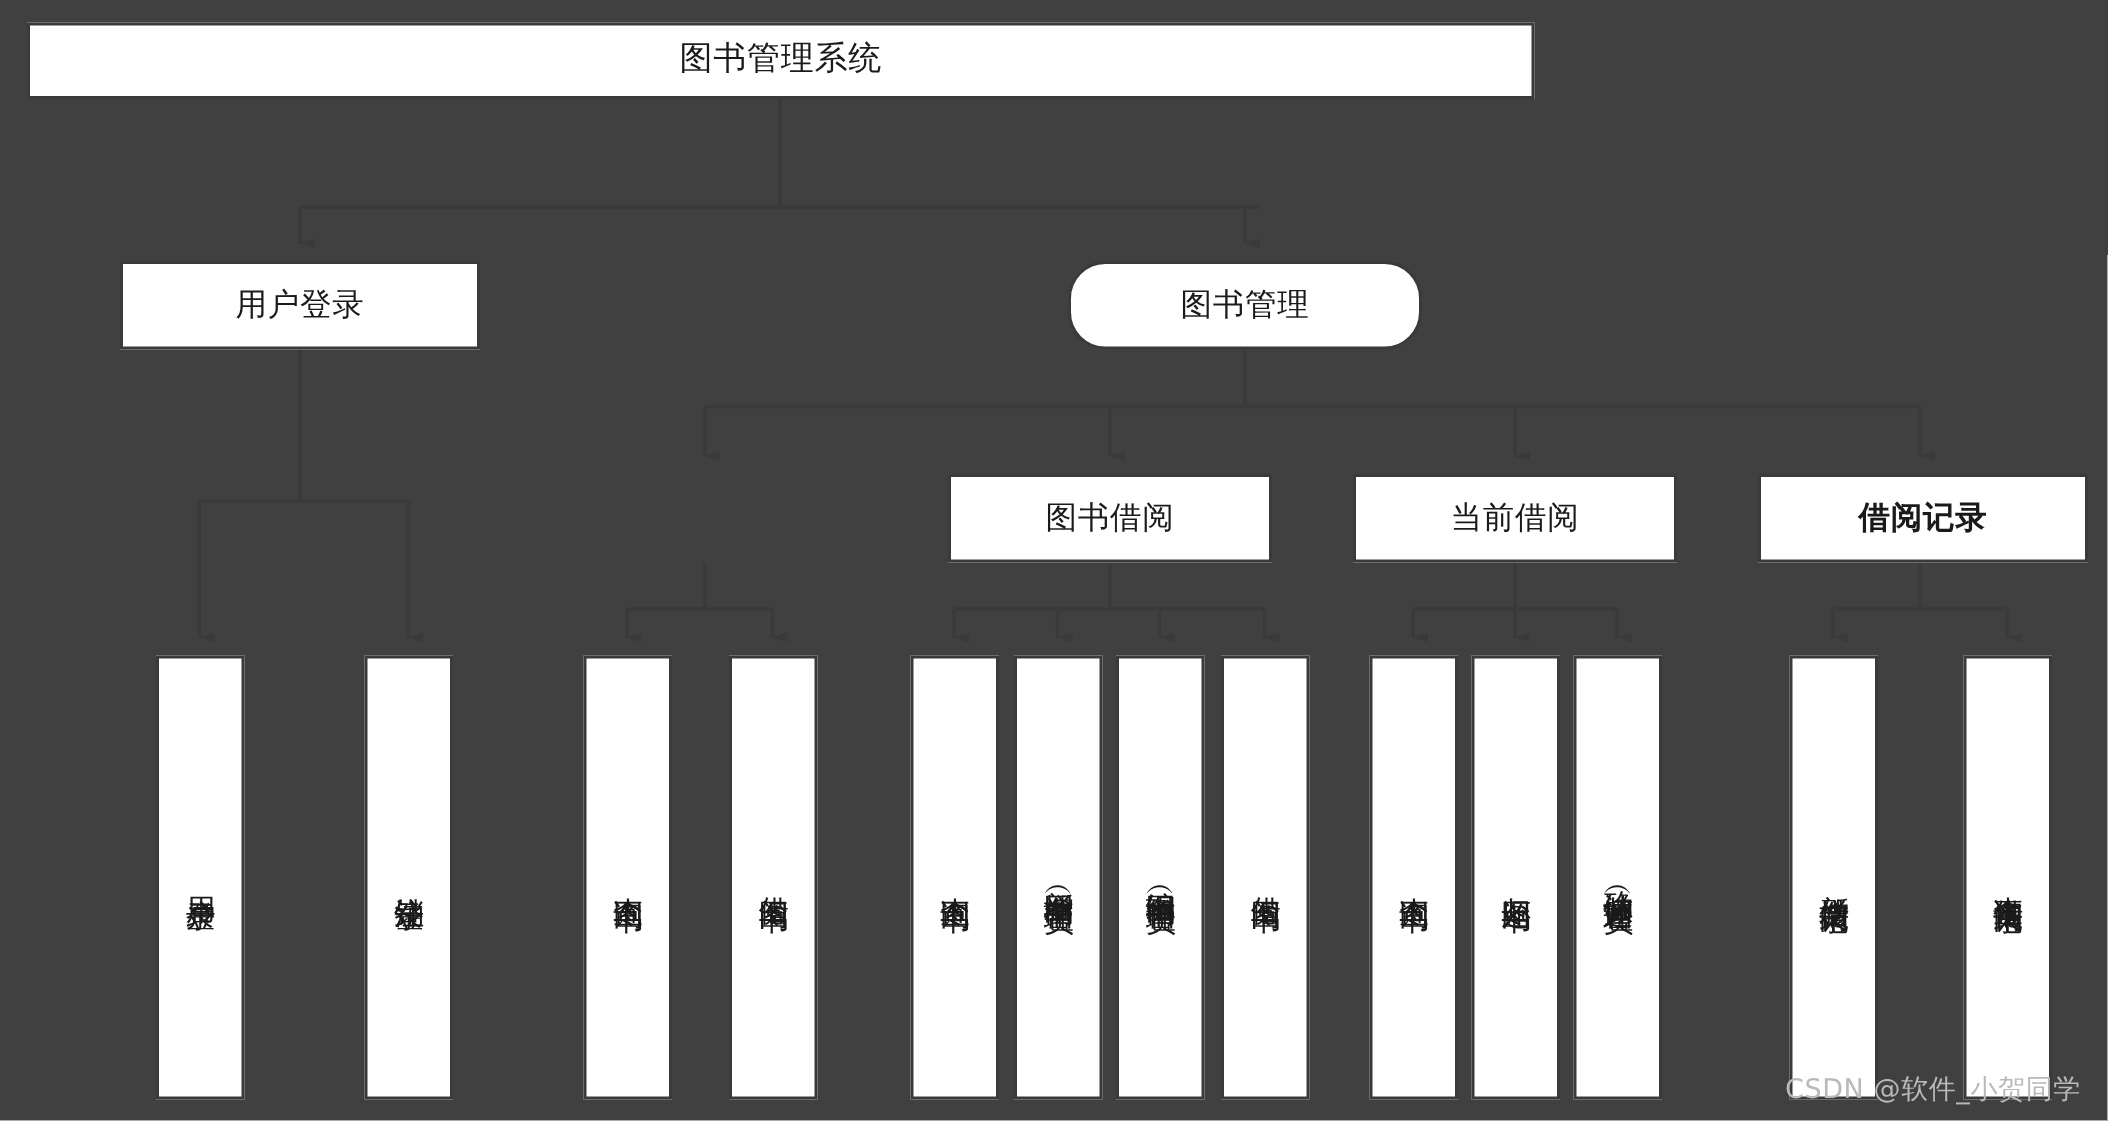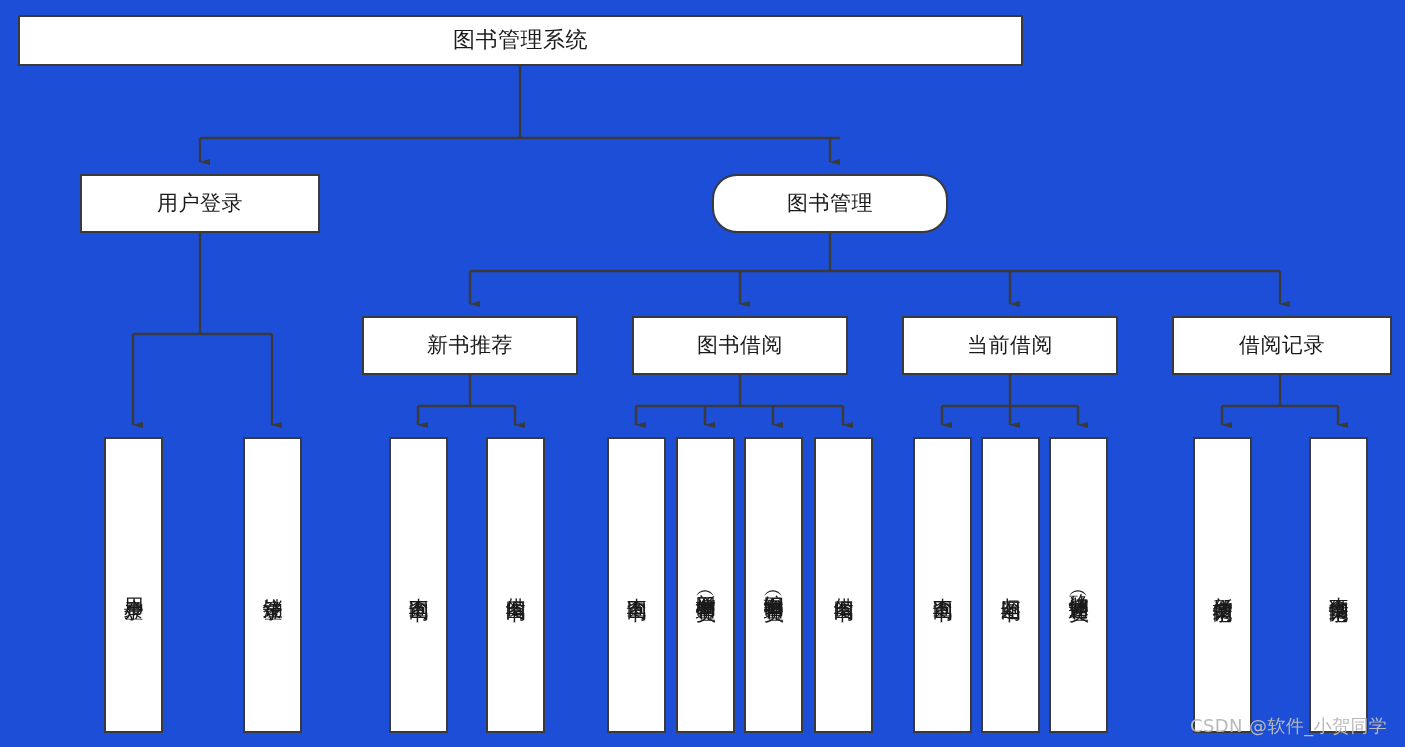--- a/index.html
+++ b/index.html
@@ -8,21 +8,21 @@
     padding: 0;
     background: #ffffff;
   }
   body {
     font-family: "DejaVu Sans", "Liberation Sans", sans-serif;
   }
   #canvas {
     position: relative;
     width: 1405px;
     height: 747px;
-    background: #1d4ed8;
+    background: #404040;
     overflow: hidden;
   }
   svg.wires {
     position: absolute;
     left: 0;
     top: 0;
     width: 1405px;
     height: 747px;
     pointer-events: none;
   }
@@ -130,30 +130,27 @@
     <span class="label">图书管理系统</span>
   </div>
 
   <div class="node horiz" style="left:80px; top:174px; width:240px; height:59px;">
     <span class="label">用户登录</span>
   </div>
   <div class="node horiz" style="left:712px; top:174px; width:236px; height:59px;border-radius:25px;">
     <span class="label">图书管理</span>
   </div>
 
-  <div class="node horiz" style="left:362px; top:316px; width:216px; height:59px;">
-    <span class="label">新书推荐</span>
-  </div>
   <div class="node horiz" style="left:632px; top:316px; width:216px; height:59px;">
     <span class="label">图书借阅</span>
   </div>
   <div class="node horiz" style="left:902px; top:316px; width:216px; height:59px;">
     <span class="label">当前借阅</span>
   </div>
-  <div class="node horiz" style="left:1172px; top:316px; width:220px; height:59px;">
+  <div class="node horiz" style="left:1172px; top:316px; width:220px; height:59px;font-weight:bold;">
     <span class="label">借阅记录</span>
   </div>
 
   <div class="node vert" style="left:104px; top:437px; width:59px; height:296px;">
     <span class="label">用户登录</span>
   </div>
   <div class="node vert" style="left:243px; top:437px; width:59px; height:296px;">
     <span class="label">注销登录</span>
   </div>
 

